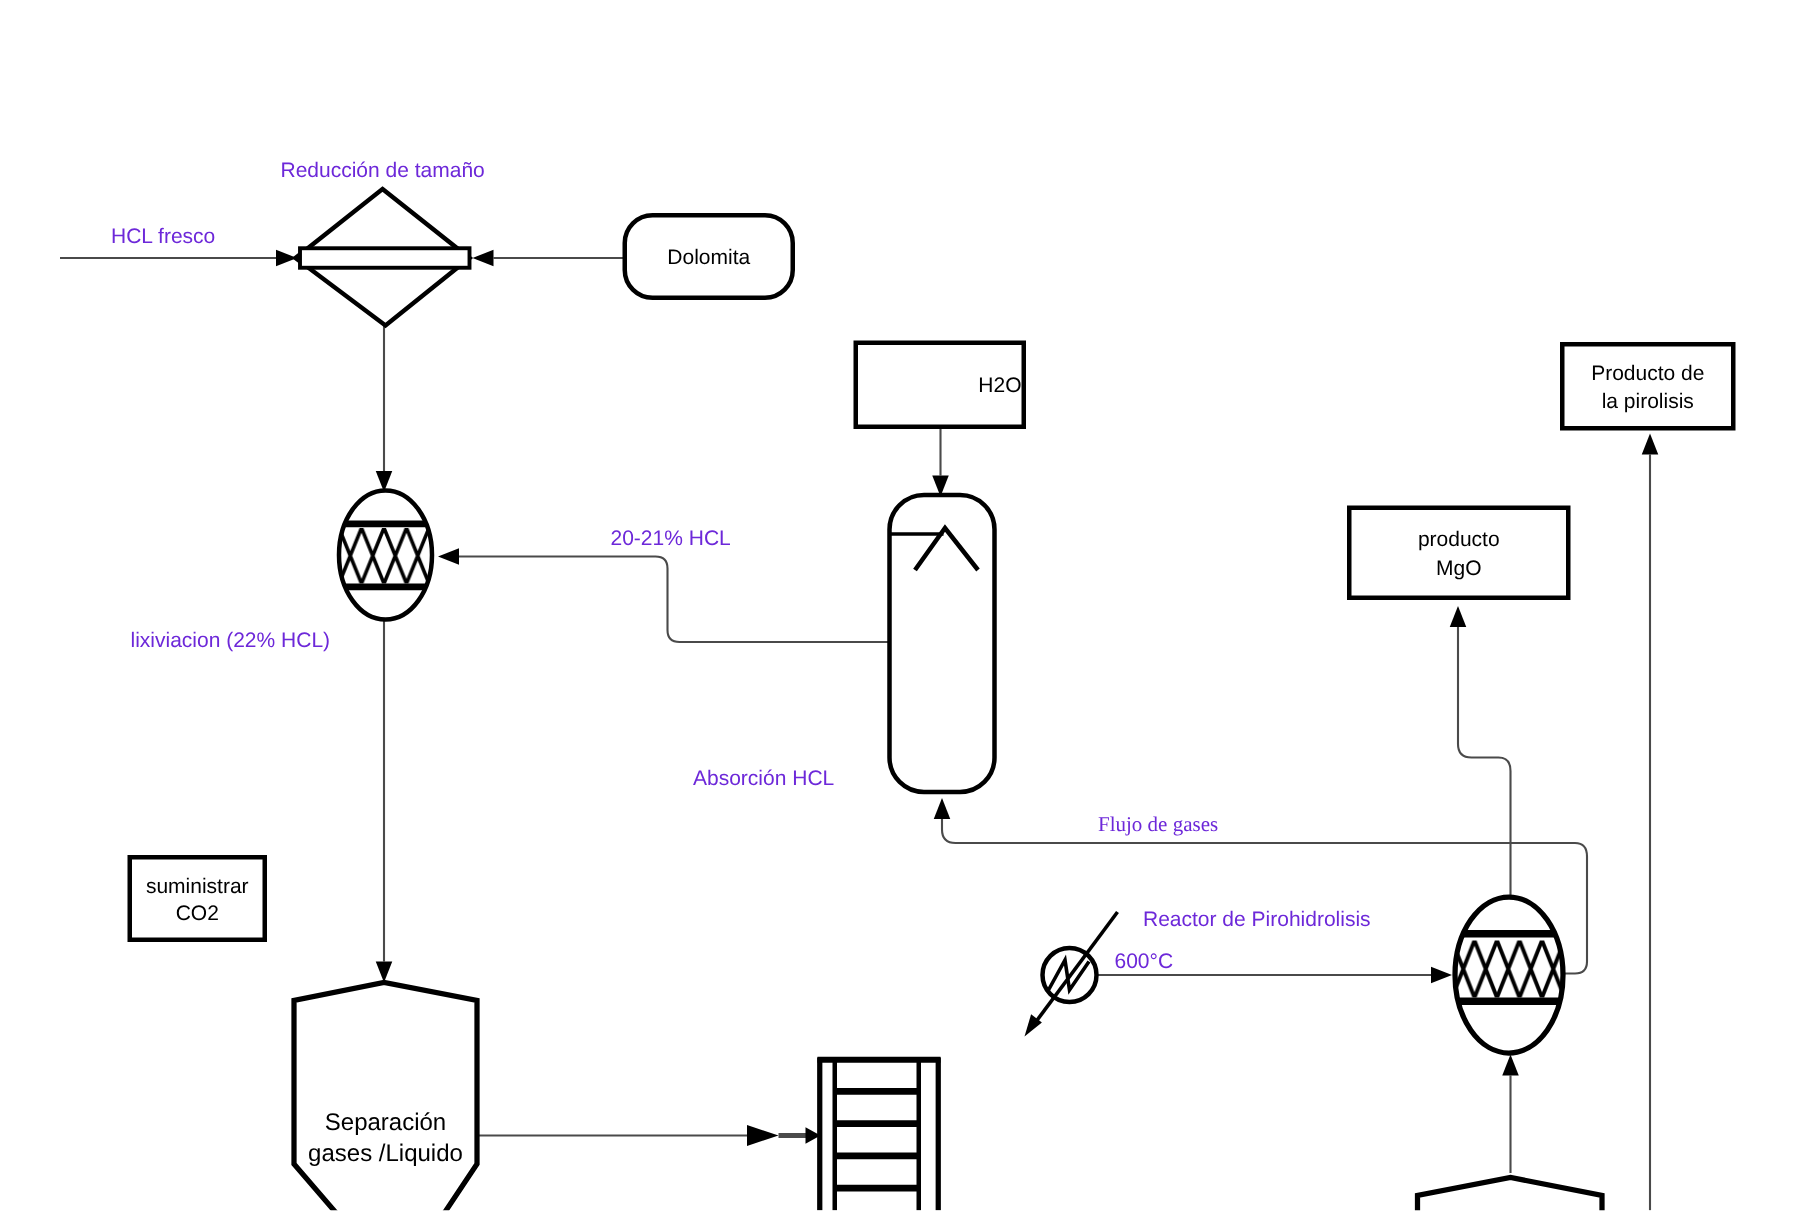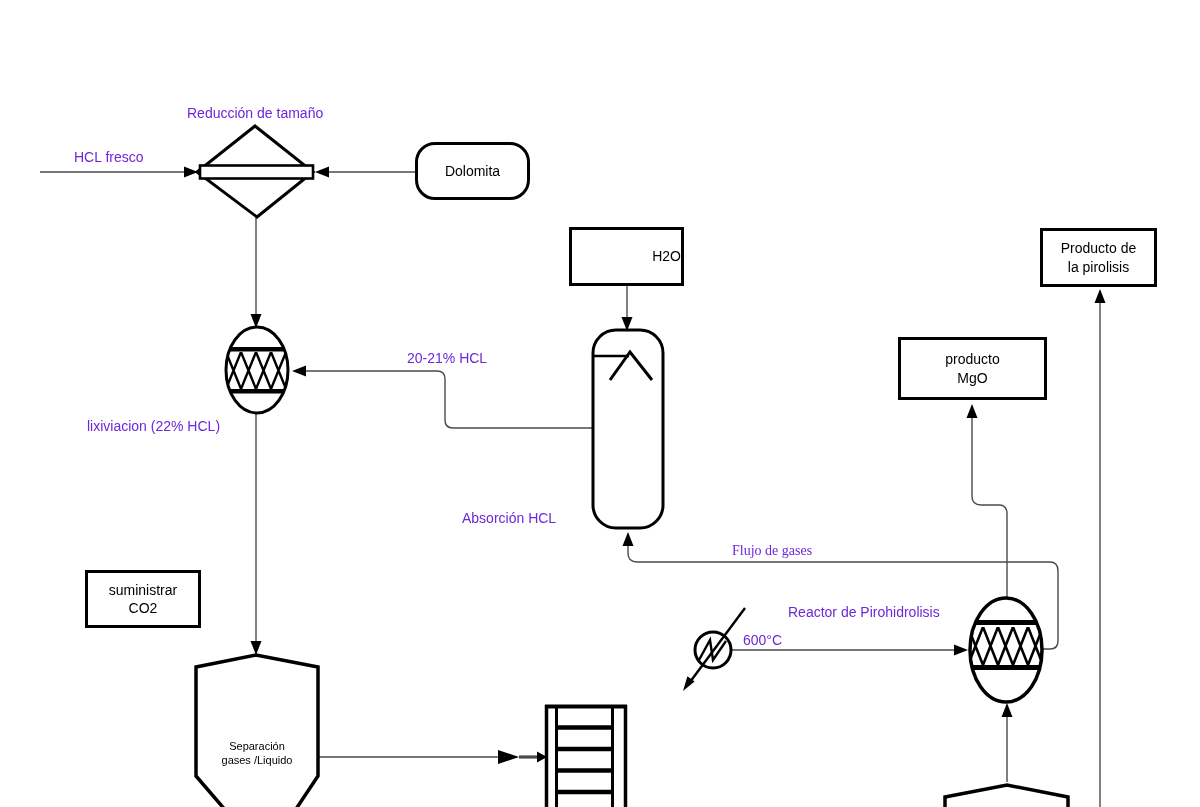--- a/index.html
+++ b/index.html
@@ -10,21 +10,21 @@
   .canvas svg{position:absolute;left:0;top:0;}
   .lbl{
     position:absolute;font-size:14px;line-height:1.2;white-space:nowrap;color:#6d28d9;
   }
   .box{
     position:absolute;box-sizing:border-box;border:3px solid #000;background:#fff;
     display:flex;flex-direction:column;align-items:center;justify-content:center;
     font-size:14px;line-height:1.3;text-align:center;
   }
   .vessel-label{
-    position:absolute;font-size:11px;line-height:1.3;text-align:center;color:#000;
+    position:absolute;font-size:16px;line-height:1.3;text-align:center;color:#000;
   }
 </style>
 </head>
 <body>
 
 <div class="canvas">
 
   <svg width="1200" height="807" viewBox="0 0 1200 807">
     <defs>
       <clipPath id="clipLeach">
@@ -127,30 +127,30 @@
 
     <path d="M945,812 L945,797 L1007,785 L1068,797 L1068,812" fill="#fff" stroke="#000" stroke-width="3.5" stroke-linejoin="miter"></path>
   </svg>
 
   <div class="lbl" style="left:187px;top:105px;">Reducción de tamaño</div>
   <div class="lbl" style="left:74px;top:149px;">HCL fresco</div>
   <div class="lbl" style="left:407px;top:350px;">20-21% HCL</div>
   <div class="lbl" style="left:87px;top:418px;">lixiviacion (22% HCL)</div>
   <div class="lbl" style="left:430px;top:510px;margin-left:32px;">Absorción HCL</div>
   <div class="lbl" style="left:732px;top:543px;font-family:Liberation Serif, serif;">Flujo de gases</div>
-  <div class="lbl" style="left:788px;top:604px;">Reactor de Pirohidrolisis</div>
+  <div class="lbl" style="left:762px;top:604px;">Reactor de Pirohidrolisis</div>
   <div class="lbl" style="left:743px;top:632px;">600°C</div>
 
   <div class="box" style="left:415px;top:142px;width:115px;height:58px;border-radius:20px;">
     <span>Dolomita</span>
   </div>
   <div class="box" style="left:569px;top:227px;width:115px;height:59px;align-items:flex-end;">
     <span>H2O</span>
   </div>
-  <div class="box" style="left:85px;top:570px;width:116px;height:58px;">
+  <div class="box" style="left:85px;top:570px;width:93px;height:58px;">
     <span>suministrar</span>
     <span>CO2</span>
   </div>
   <div class="box" style="left:898px;top:337px;width:149px;height:63px;">
     <span>producto</span>
     <span>MgO</span>
   </div>
   <div class="box" style="left:1040px;top:228px;width:117px;height:59px;">
     <span>Producto de</span>
     <span>la pirolisis</span>

